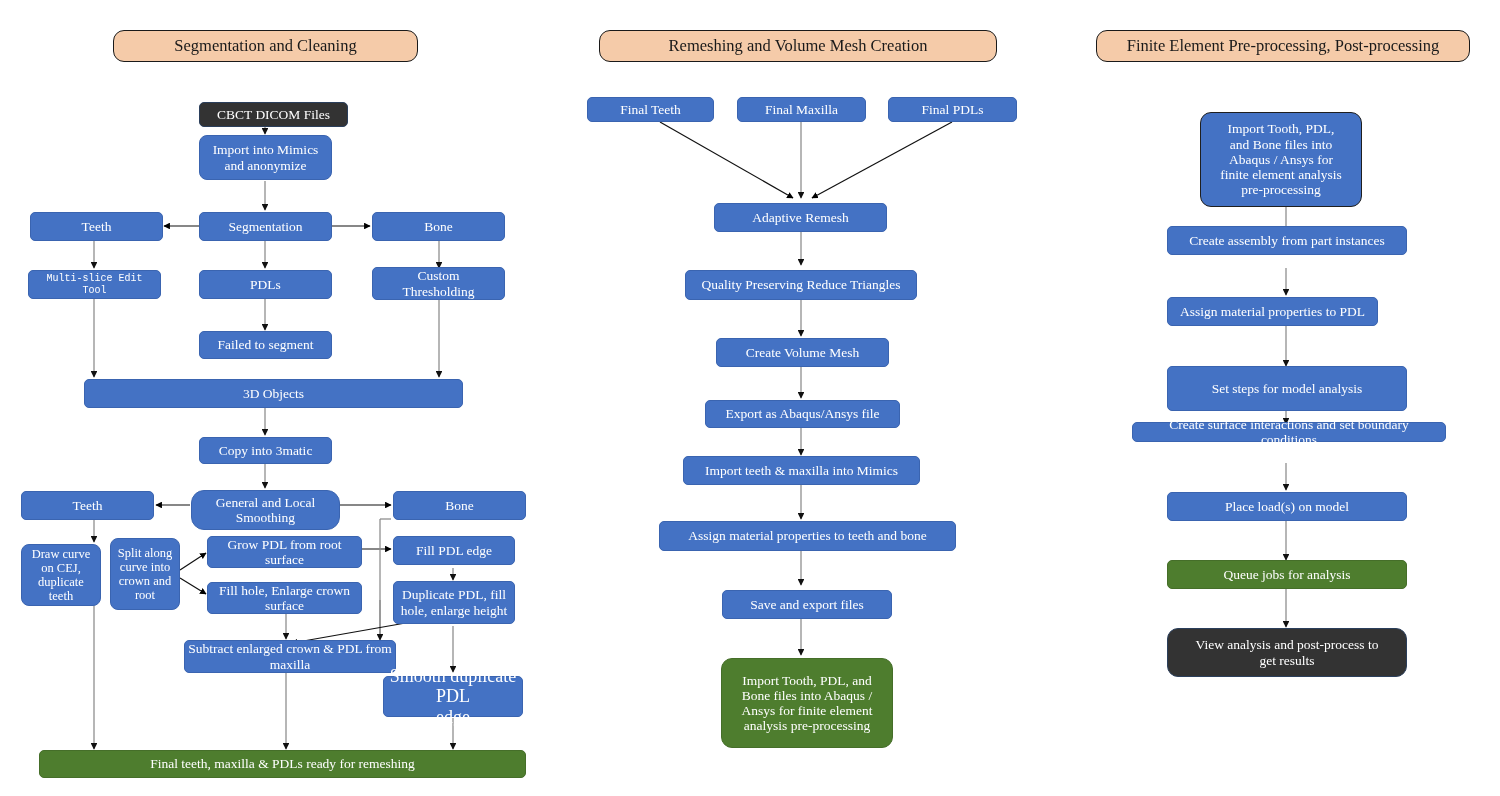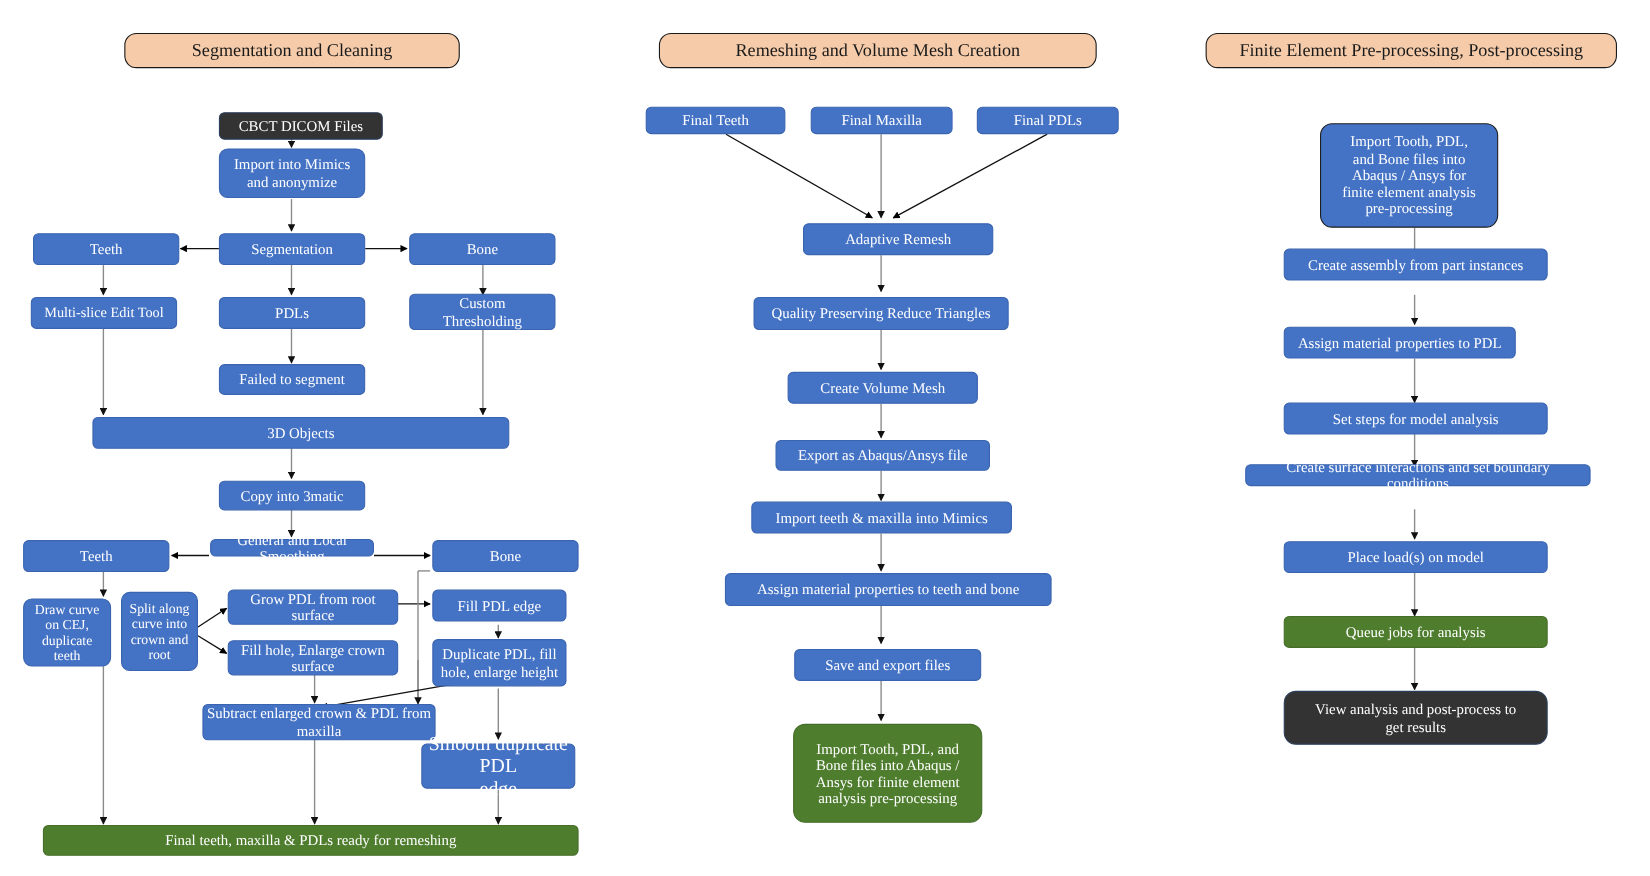--- a/index.html
+++ b/index.html
@@ -159,34 +159,34 @@
 
   <div class="node blue r-md" style="left:199px; top:135px; width:133px; height:45px; font-size:13.5px;">Import into Mimics
 and anonymize</div>
 
   <div class="node blue r-sm" style="left:199px; top:212px; width:133px; height:29px; font-size:13.5px;">Segmentation</div>
 
   <div class="node blue r-sm" style="left:30px; top:212px; width:133px; height:29px; font-size:13.5px;">Teeth</div>
 
   <div class="node blue r-sm" style="left:372px; top:212px; width:133px; height:29px; font-size:13.5px;">Bone</div>
 
-  <div class="node blue r-sm" style="left:28px; top:270px; width:133px; height:29px; font-size:13px;">Multi-slice Edit Tool</div>
+  <div class="node blue r-sm" style="left:28px; top:270px; width:133px; height:29px; font-size:10px;font-family:Liberation Mono, monospace;">Multi-slice Edit Tool</div>
 
   <div class="node blue r-sm" style="left:199px; top:270px; width:133px; height:29px; font-size:13.5px;">PDLs</div>
 
   <div class="node blue r-sm" style="left:372px; top:267px; width:133px; height:33px; font-size:13.5px;">Custom
 Thresholding</div>
 
   <div class="node blue r-sm" style="left:199px; top:331px; width:133px; height:28px; font-size:13.5px;">Failed to segment</div>
 
   <div class="node blue r-sm" style="left:84px; top:379px; width:379px; height:29px; font-size:13.5px;">3D Objects</div>
 
   <div class="node blue r-sm" style="left:199px; top:437px; width:133px; height:27px; font-size:13.5px;">Copy into 3matic</div>
 
-  <div class="node blue r-sm" style="left:191px; top:490px; width:149px; height:16px; font-size:13.5px;">General and Local
+  <div class="node blue r-sm" style="left:191px; top:490px; width:149px; height:40px; font-size:13.5px;border-radius:13px;">General and Local
 Smoothing</div>
 
   <div class="node blue r-sm" style="left:21px; top:491px; width:133px; height:29px; font-size:13.5px;">Teeth</div>
 
   <div class="node blue r-sm" style="left:393px; top:491px; width:133px; height:29px; font-size:13.5px;">Bone</div>
 
   <div class="node blue r-md" style="left:21px; top:544px; width:80px; height:62px; font-size:12.5px;">Draw curve
 on CEJ,
 duplicate teeth</div>
 
@@ -213,21 +213,21 @@
 edge</div>
 
   <div class="node green r-sm" style="left:39px; top:750px; width:487px; height:28px; font-size:13.5px;">Final teeth, maxilla &amp; PDLs  ready for remeshing</div>
 
   <div class="node blue r-sm" style="left:587px; top:97px; width:127px; height:25px; font-size:13.5px;">Final Teeth</div>
 
   <div class="node blue r-sm" style="left:737px; top:97px; width:129px; height:25px; font-size:13.5px;">Final Maxilla</div>
 
   <div class="node blue r-sm" style="left:888px; top:97px; width:129px; height:25px; font-size:13.5px;">Final PDLs</div>
 
-  <div class="node blue r-sm" style="left:714px; top:203px; width:173px; height:29px; font-size:13.5px;margin-left:16px;">Adaptive Remesh</div>
+  <div class="node blue r-sm" style="left:714px; top:203px; width:173px; height:29px; font-size:13.5px;">Adaptive Remesh</div>
 
   <div class="node blue r-sm" style="left:685px; top:270px; width:232px; height:30px; font-size:13.5px;">Quality Preserving Reduce Triangles</div>
 
   <div class="node blue r-sm" style="left:716px; top:338px; width:173px; height:29px; font-size:13.5px;">Create Volume Mesh</div>
 
   <div class="node blue r-sm" style="left:705px; top:400px; width:195px; height:28px; font-size:13.5px;">Export as Abaqus/Ansys file</div>
 
   <div class="node blue r-sm" style="left:683px; top:456px; width:237px; height:29px; font-size:13.5px;">Import teeth &amp; maxilla into Mimics</div>
 
   <div class="node blue r-sm" style="left:659px; top:521px; width:297px; height:30px; font-size:13.5px;">Assign material properties to teeth and bone</div>
@@ -242,21 +242,21 @@
   <div class="node blue r-lg bordered" style="left:1200px; top:112px; width:162px; height:95px; font-size:13.5px;">Import Tooth, PDL,
 and Bone files into
 Abaqus / Ansys for
 finite element analysis
 pre-processing</div>
 
   <div class="node blue r-sm" style="left:1167px; top:226px; width:240px; height:29px; font-size:13.5px;">Create assembly from part instances</div>
 
   <div class="node blue r-sm" style="left:1167px; top:297px; width:211px; height:29px; font-size:13.5px;">Assign material properties to PDL</div>
 
-  <div class="node blue r-sm" style="left:1167px; top:366px; width:240px; height:29px; font-size:13.5px;">Set steps for model analysis</div>
+  <div class="node blue r-sm" style="left:1167px; top:366px; width:240px; height:45px; font-size:13.5px;">Set steps for model analysis</div>
 
   <div class="node blue r-sm" style="left:1132px; top:422px; width:314px; height:20px; font-size:13.5px;">Create surface interactions and set boundary
 conditions</div>
 
   <div class="node blue r-sm" style="left:1167px; top:492px; width:240px; height:29px; font-size:13.5px;">Place load(s) on model</div>
 
   <div class="node green r-sm" style="left:1167px; top:560px; width:240px; height:29px; font-size:13.5px;">Queue jobs for analysis</div>
 
   <div class="node dark r-md" style="left:1167px; top:628px; width:240px; height:49px; font-size:13.5px;border-radius:11px;">View analysis and post-process to
 get results</div>

